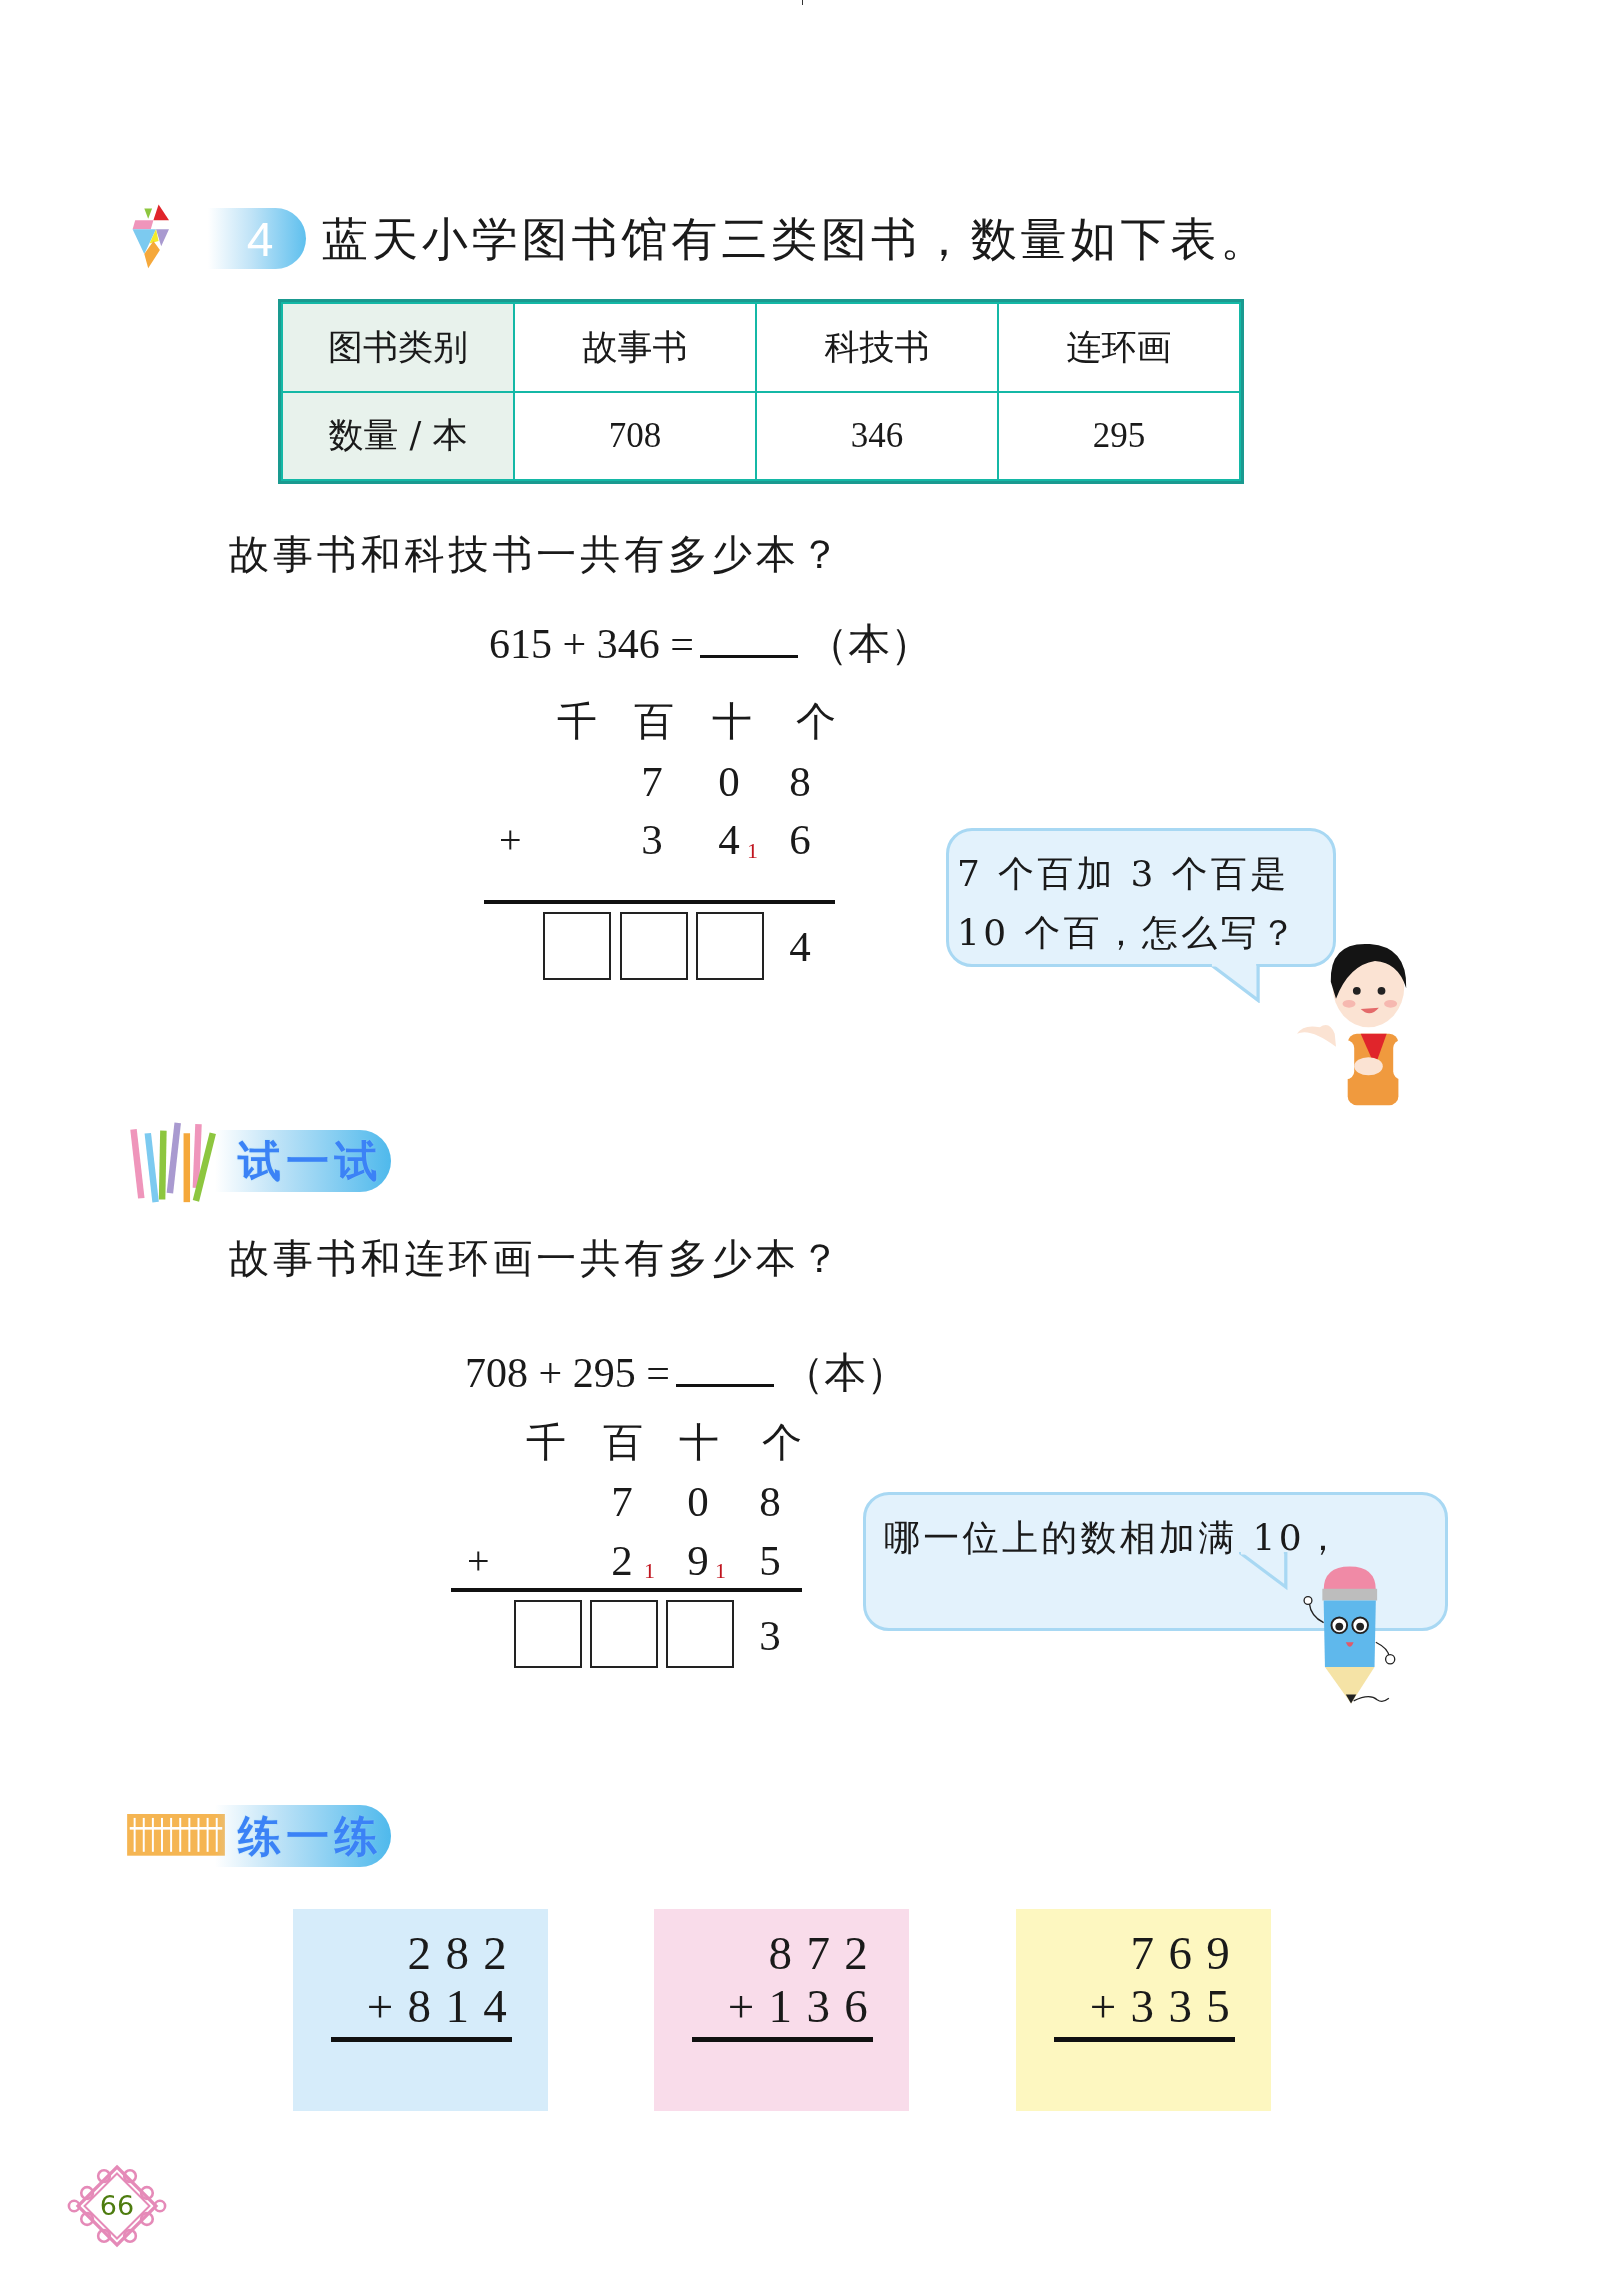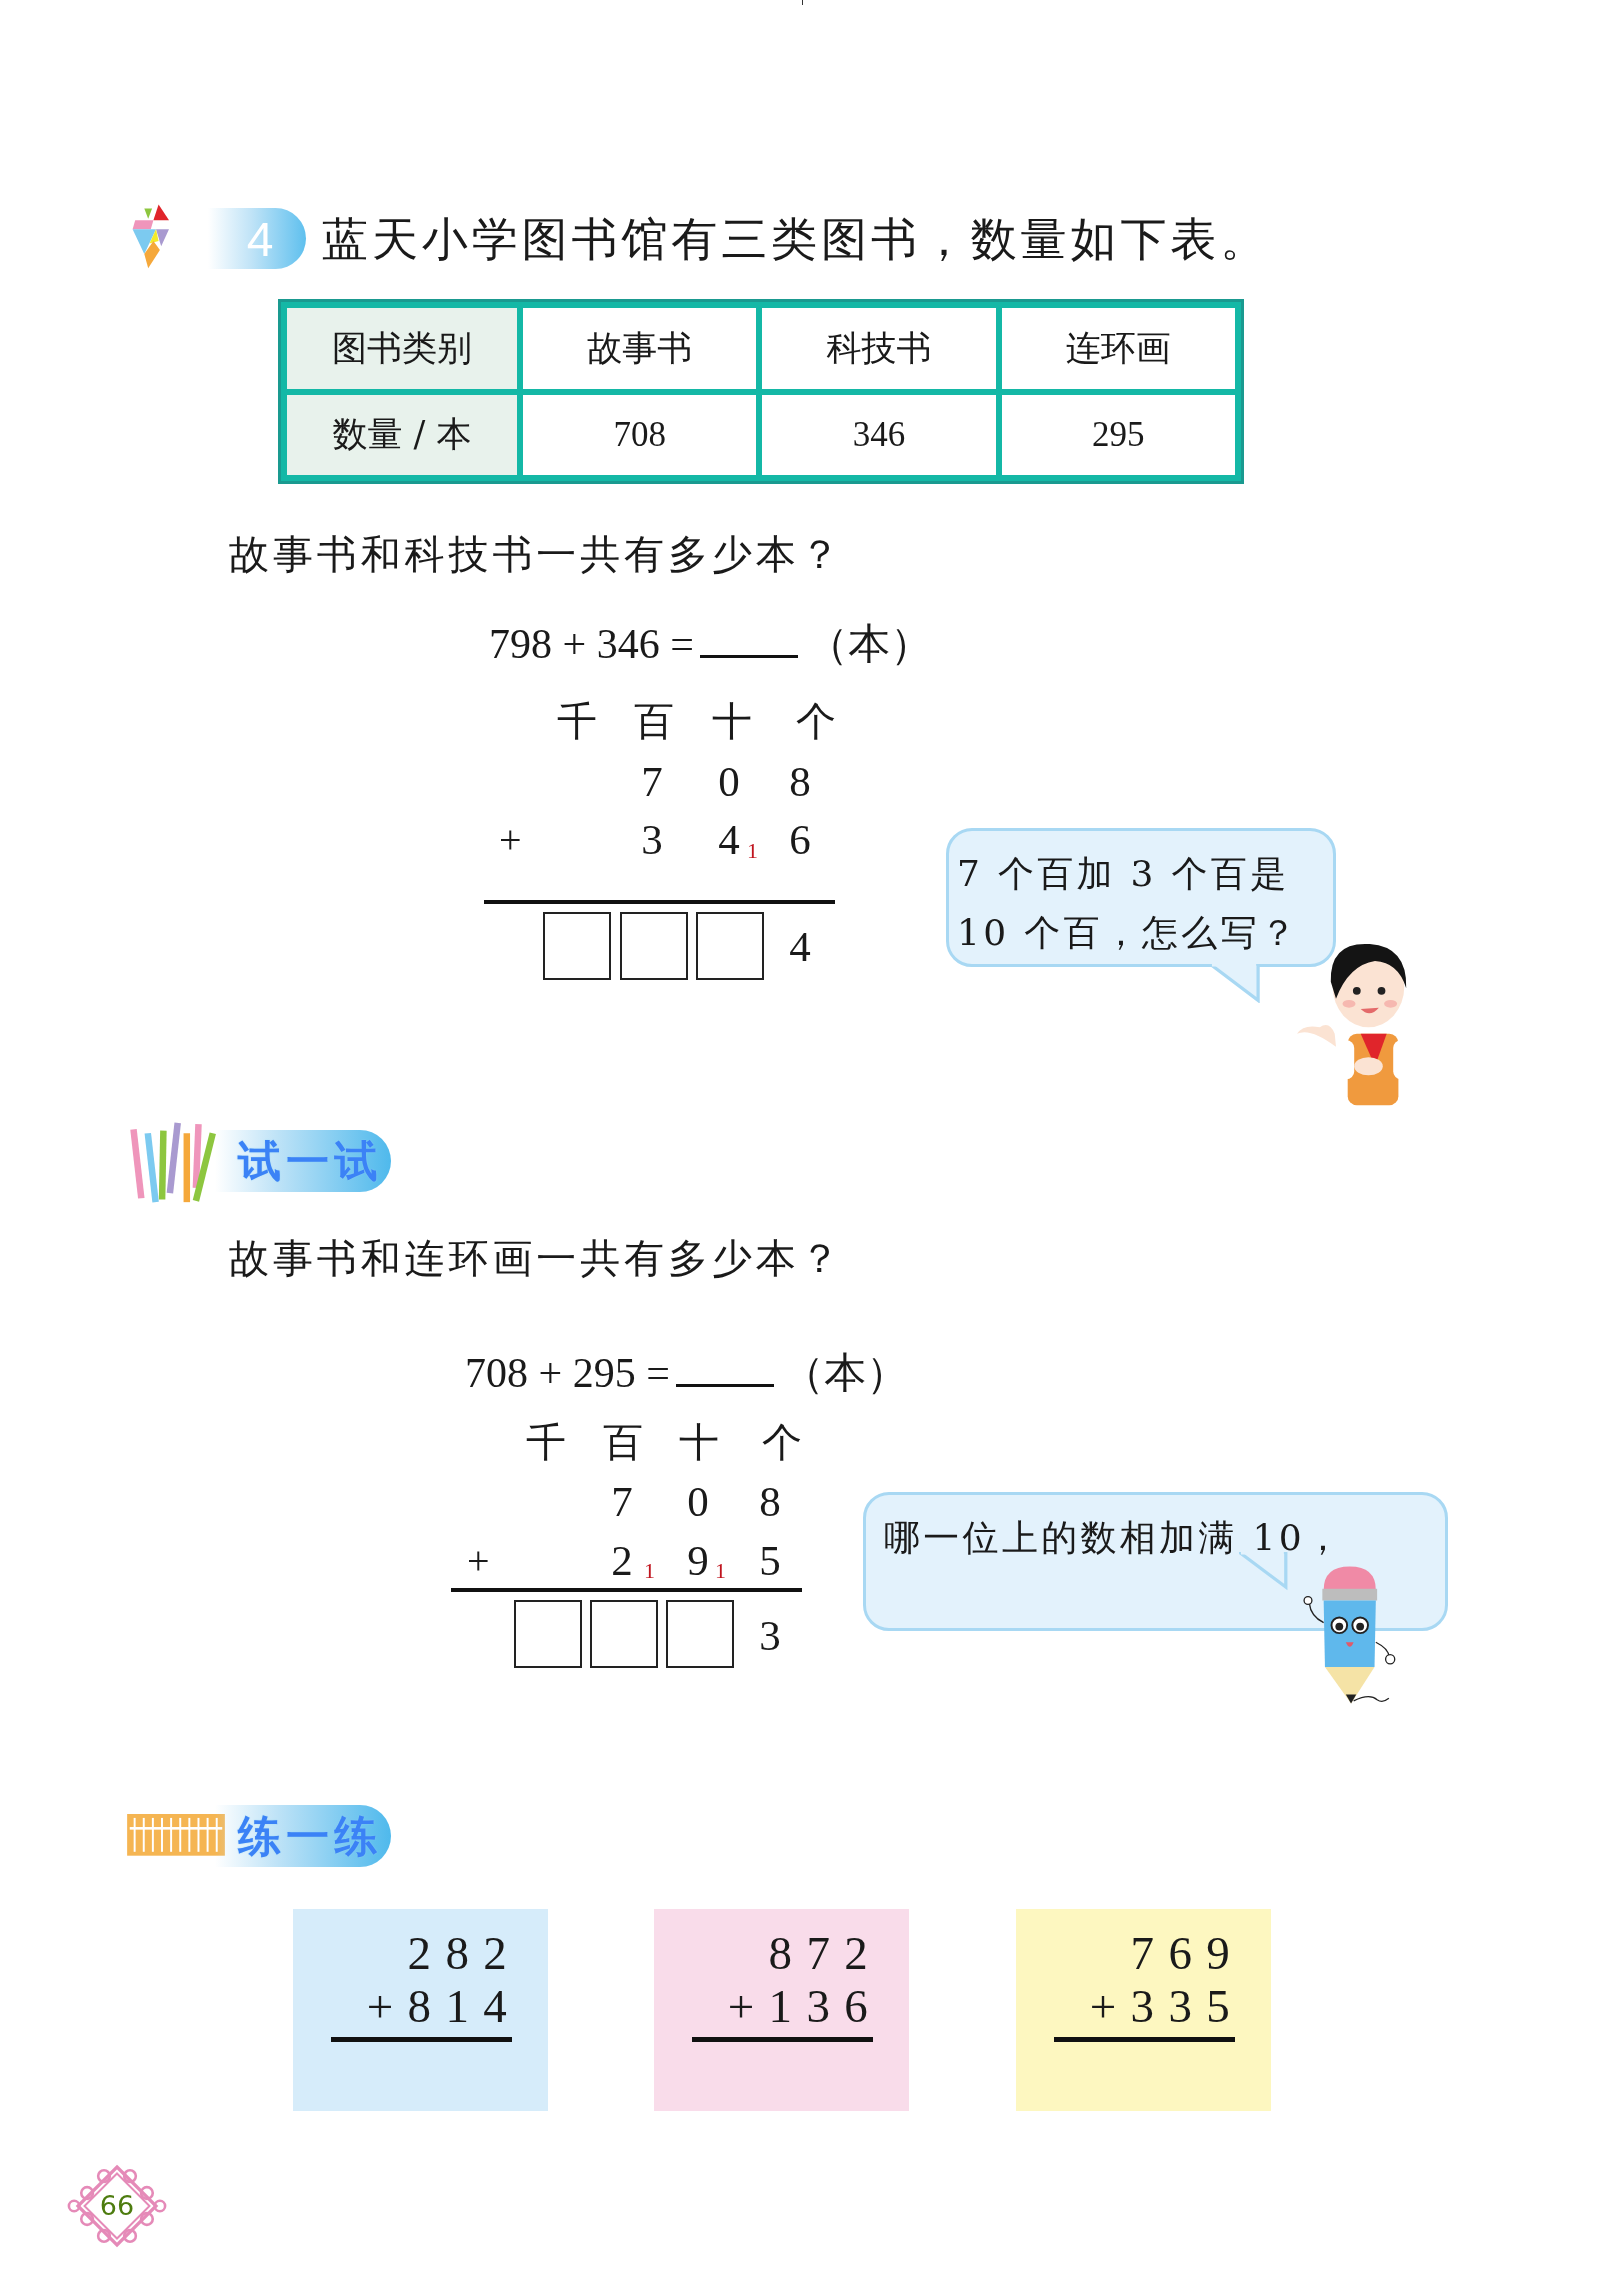--- a/index.html
+++ b/index.html
@@ -16,21 +16,21 @@
   .ex-pill { position:absolute; left:78px; top:5.2px; width:98px; height:61px; border-radius:0 31px 31px 0;
              background:linear-gradient(90deg,#ffffff 0%,#bfe3f7 45%,#5fc0ee 100%); }
   .ex-num { position:absolute; left:104px; top:6.5px; width:52px; height:59px; color:#fff; font-size:48px;
             line-height:59px; text-align:center; font-family:"Liberation Sans",sans-serif; }
   .ex-title { left:322px; top:207px; font-size:46px; letter-spacing:3.9px; line-height:65px; white-space:nowrap; }
 
   
   .book-table { left:278px; top:299px; width:966px; height:185px; border:3.9px solid #1a9a90; box-sizing:border-box;
                 border-collapse:collapse; }
   table.bt { border-collapse:collapse; width:100%; height:100%; }
-  table.bt td { border:6px solid #14b8a6; text-align:center; font-size:35px; }
+  table.bt td { border:2px solid #14b8a6; text-align:center; font-size:35px; }
   table.bt td.hd { background:#e8f2ec; width:228px; }
   table.bt tr { height:50%; }
   table.bt td.n { font-family:"Liberation Serif",serif; font-size:35px; }
 
   .question { font-size:40px; letter-spacing:3.9px; white-space:nowrap; }
 
   .equation { font-size:42px; white-space:nowrap; font-family:"Liberation Serif",serif; }
   .eq-blank { display:inline-block; width:98px; border-bottom:3.3px solid #111; height:39px; vertical-align:baseline; margin:0 7.8px 0 6.5px; }
 
   .place { font-size:40px; width:52px; text-align:center; line-height:52px; }
@@ -93,21 +93,21 @@
       <td class="n">346</td>
       <td class="n">295</td>
     </tr>
   </tbody>
     </table>
 </div>
 
 <div class="abs question cjk" style="left:229px; top:527px;">故事书和科技书一共有多少本？</div>
 
 <div class="abs equation" style="left:489px; top:616px;">
-  <span>798 + 346 =</span><span class="eq-blank"></span><span class="cjk">（本）</span>
+  <span>615 + 346 =</span><span class="eq-blank"></span><span class="cjk">（本）</span>
 </div>
 
 <div class="abs place cjk" style="left:551px; top:695px;">千</div>
 <div class="abs place cjk" style="left:628px; top:695px;">百</div>
 <div class="abs place cjk" style="left:706px; top:695px;">十</div>
 <div class="abs place cjk" style="left:790px; top:695px;">个</div>
 
 <div class="abs digit" style="left:626px; top:756px;">7</div>
 <div class="abs digit" style="left:703px; top:756px;">0</div>
 <div class="abs digit" style="left:774px; top:756px;">8</div>

